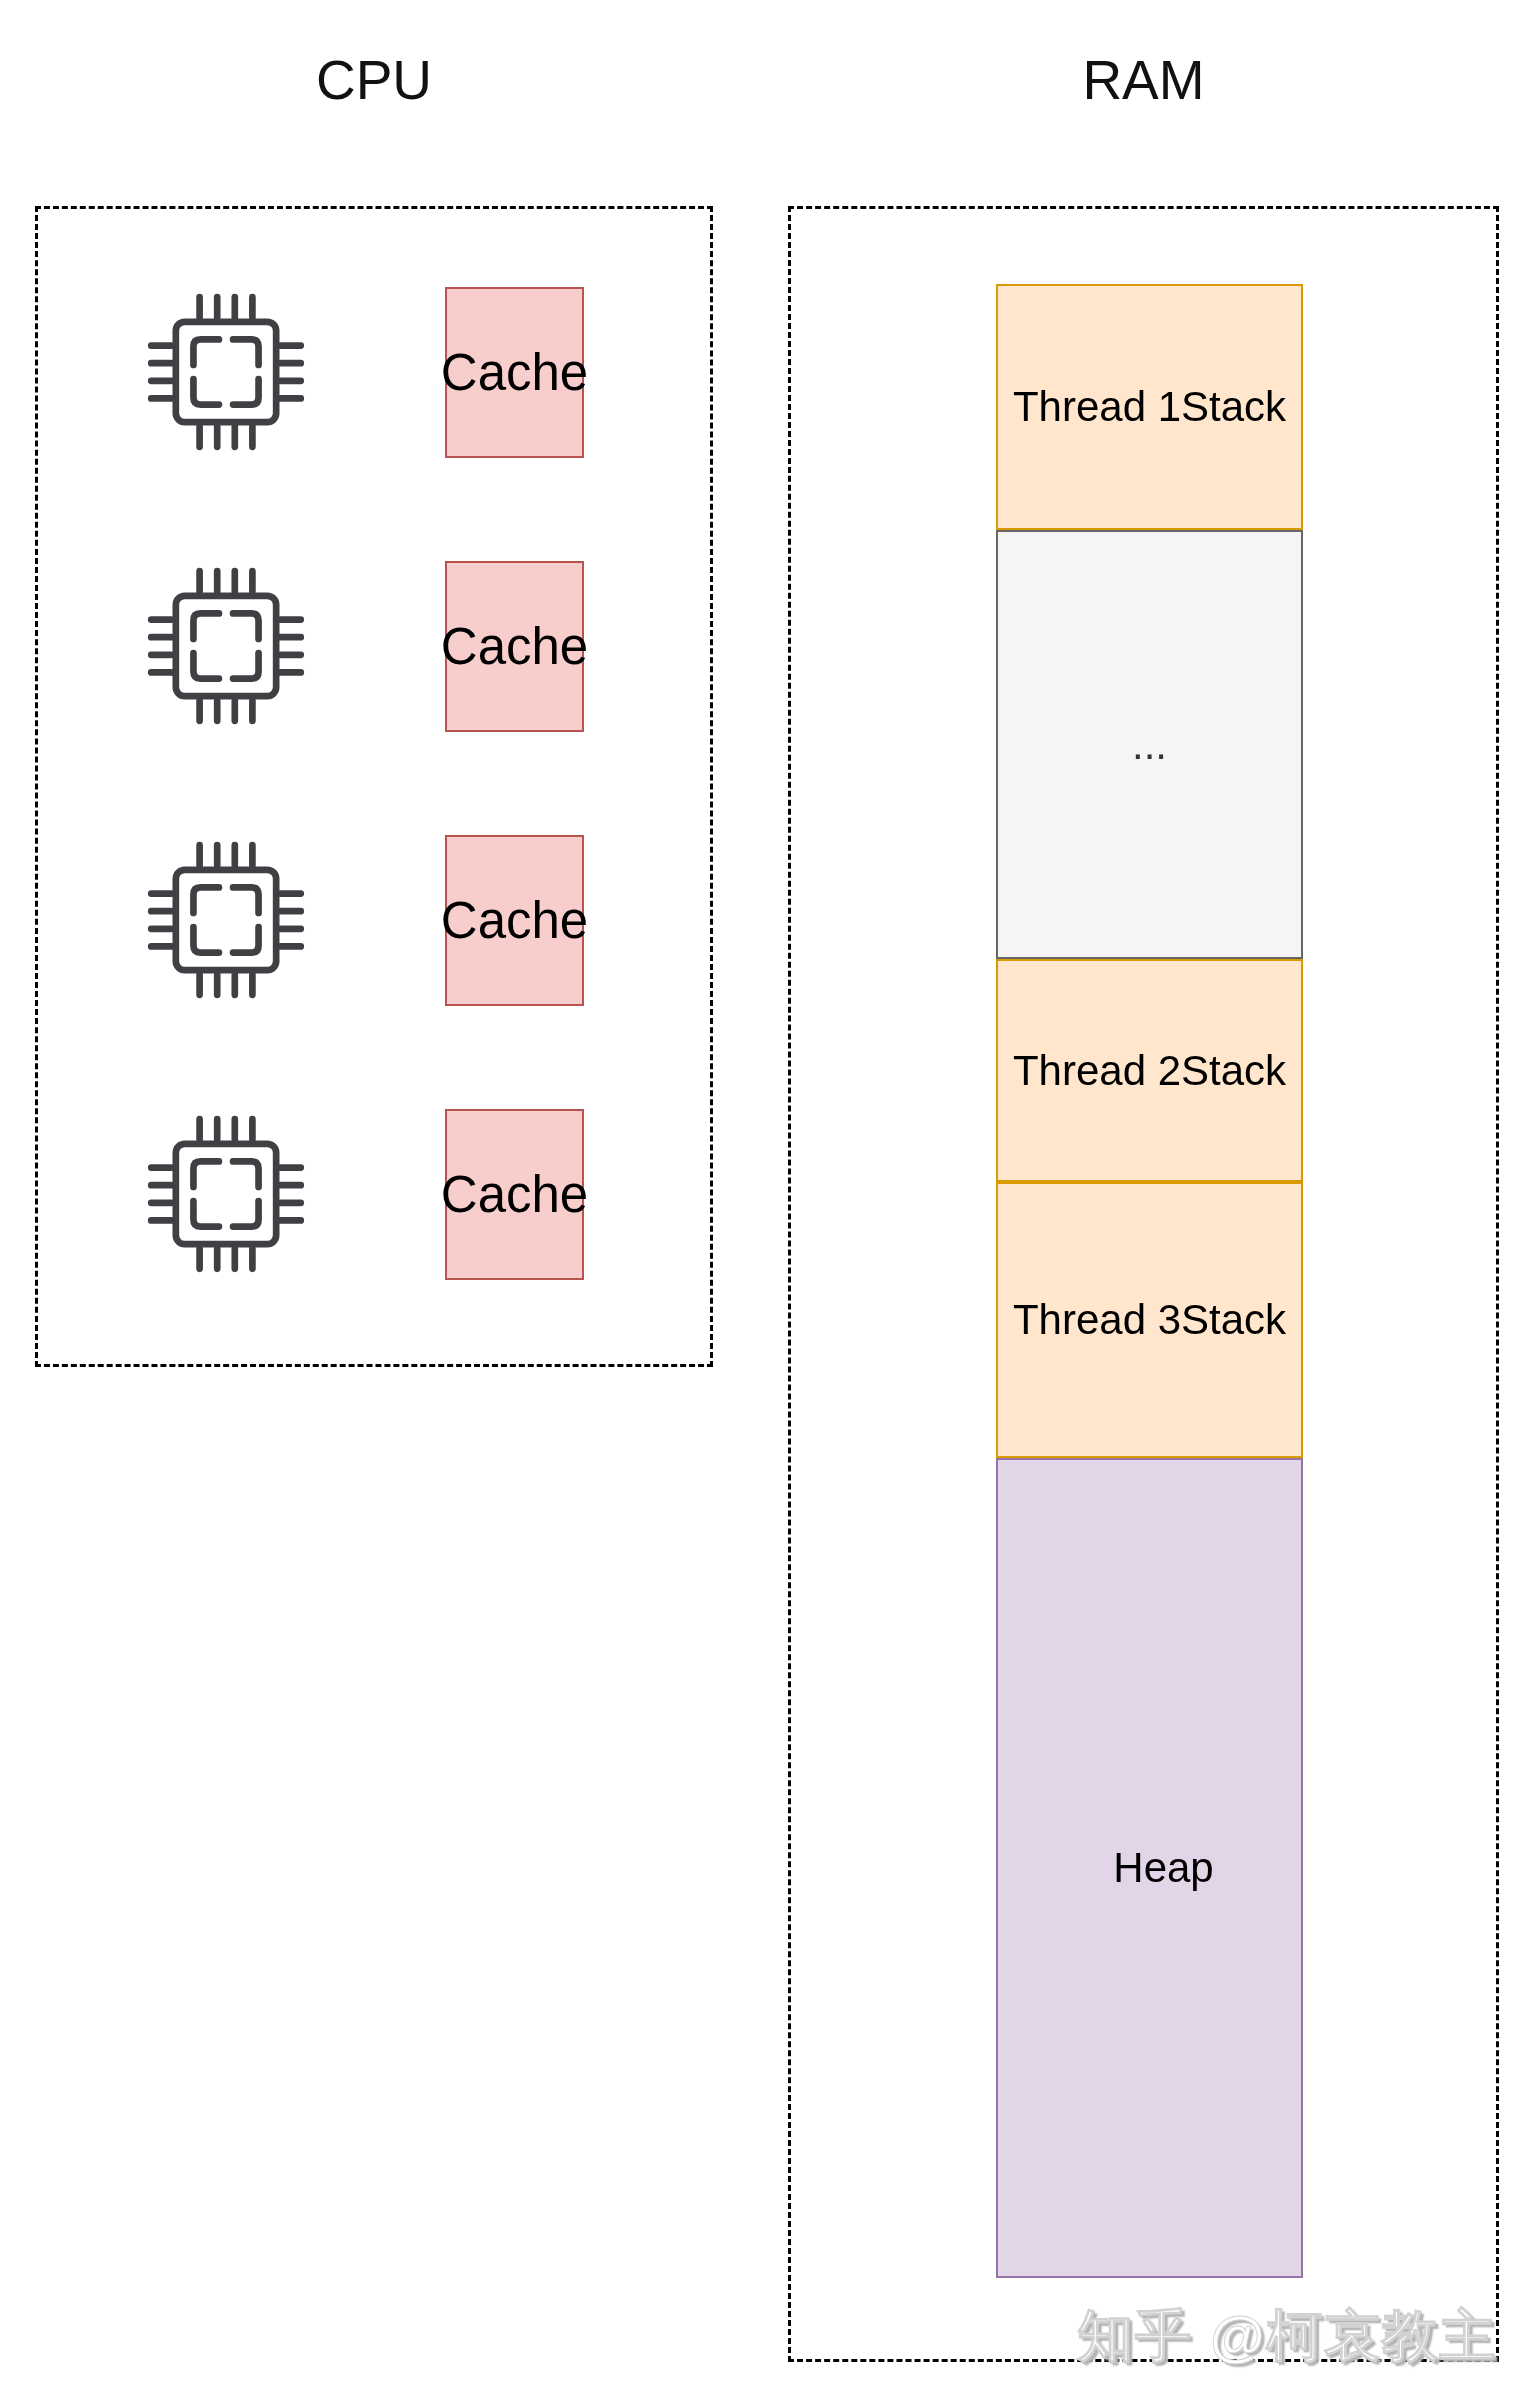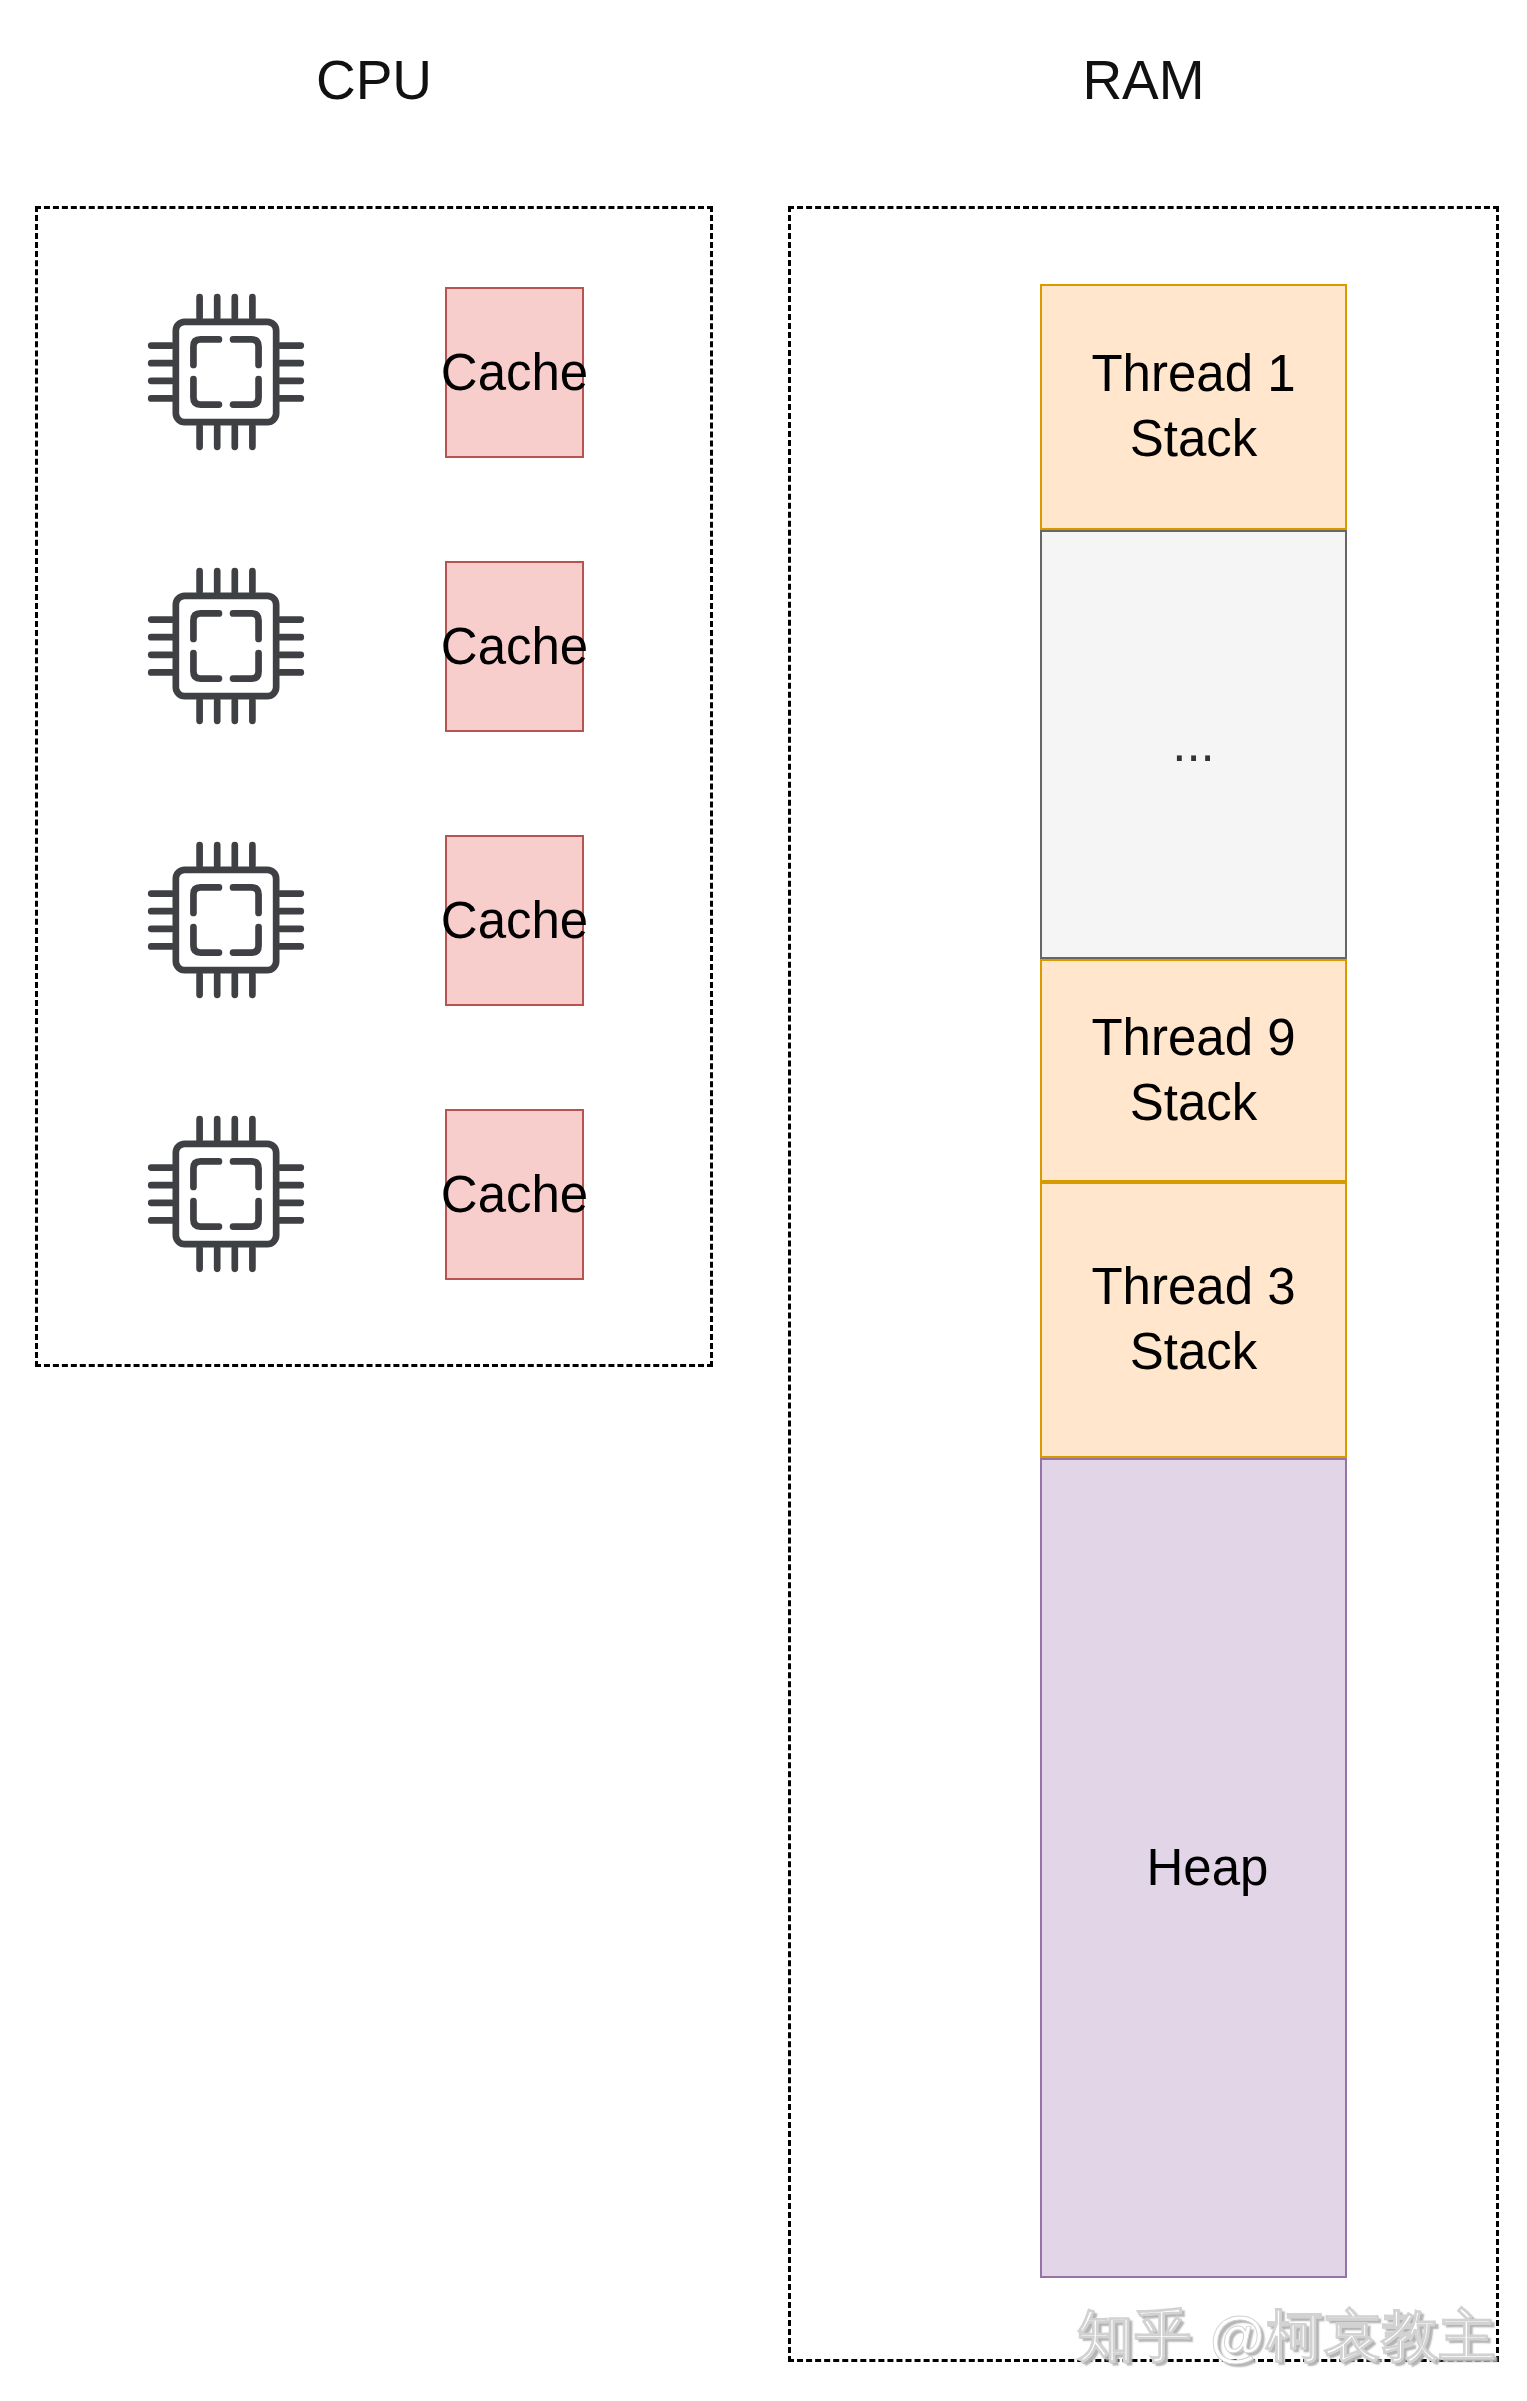--- a/index.html
+++ b/index.html
@@ -46,24 +46,24 @@
     font-size:51px;
   }
 
   .mem-col{
     position:absolute;left:205px;top:75px;width:307px;
   }
   .seg{
     box-sizing:border-box;
     width:100%;
     border:2.6px solid #000;
-    display:flex;flex-direction:column;
+    display:flex;flex-direction:row;
     align-items:center;justify-content:center;
     text-align:center;
-    font-size:51px;line-height:1.27;margin-left:44px;
+    font-size:42px;line-height:1.27;
   }
   .seg.orange{background:#FFE6CC;border-color:#D79B00;}
   .seg.gray{background:#F5F5F5;border-color:#666666;}
   .seg.purple{background:#E1D5E7;border-color:#9673A6;}
   .seg.h-t1{height:246px;}
   .seg.h-dots{height:429px;}
   .seg.h-t2{height:223px;}
   .seg.h-t3{height:276px;}
   .seg.h-heap{height:820px;padding-left:28px;}
   .seg .dots-label{color:#333;}
@@ -152,21 +152,21 @@
       <div class="seg orange h-t1">
         <div>Thread 1</div>
         <div>Stack</div>
       </div>
 
       <div class="seg gray h-dots">
         <div class="dots-label">...</div>
       </div>
 
       <div class="seg orange h-t2">
-        <div>Thread 9</div>
+        <div>Thread 2</div>
         <div>Stack</div>
       </div>
 
       <div class="seg orange h-t3">
         <div>Thread 3</div>
         <div>Stack</div>
       </div>
 
       <div class="seg purple h-heap">
         <div>Heap</div>

